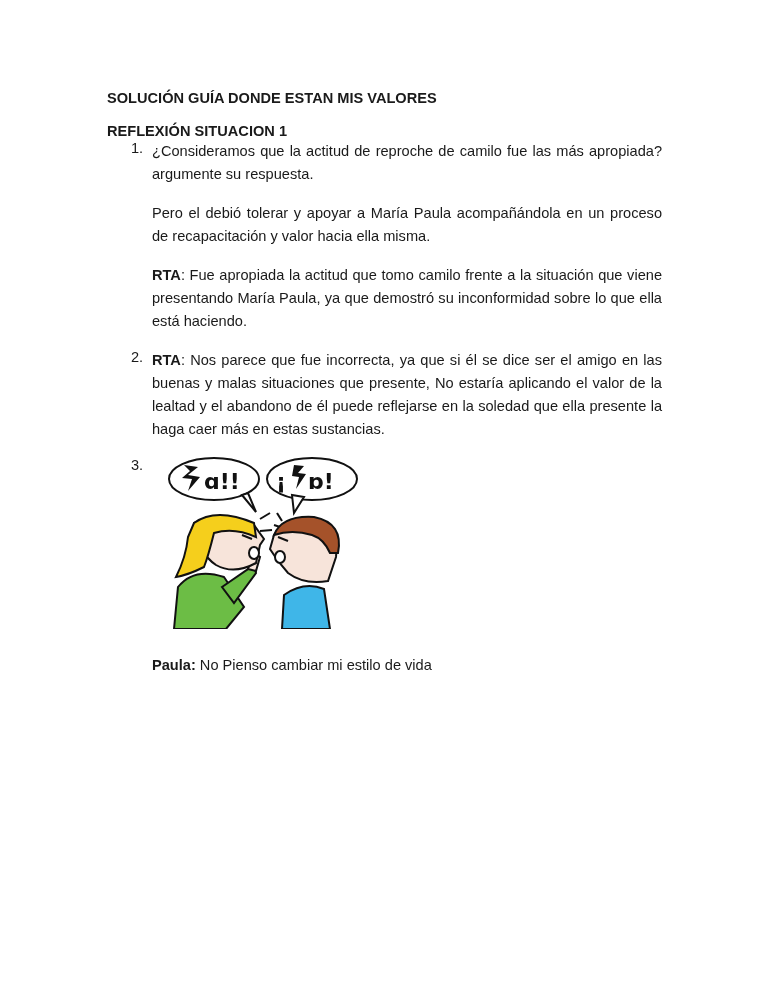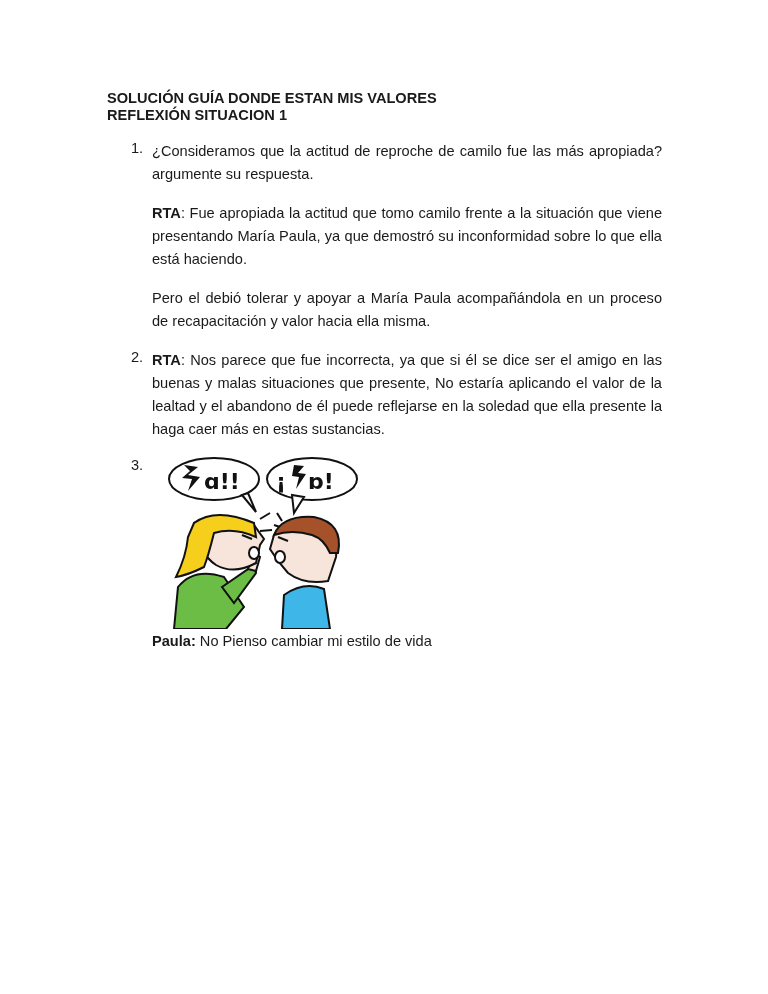--- a/index.html
+++ b/index.html
@@ -1,42 +1,42 @@
 <!DOCTYPE html>
 <html><head>
   <meta charset="utf-8">
   <style>
     html, body { margin: 0; padding: 0; background: #ffffff; }
     body { width: 768px; height: 994px; position: relative; overflow: hidden;
            font-family: "Liberation Sans", sans-serif; color: #1a1a1a; font-size: 14.6px; }
     .page { position: absolute; left: 107px; top: 90px; width: 555px; }
     .h { font-weight: bold; line-height: 17px; margin: 0; }
-    .h1 { margin-bottom: 0; }
-    .h2 { margin-bottom: 16px; }
+    .h1 { margin-bottom: 16px; }
+    .h2 { margin-bottom: 0; }
     .item { position: relative; padding-left: 45px; margin-bottom: 16px; }
     .num { position: absolute; left: 24px; top: 0; }
     p { margin: 0; line-height: 23px; text-align: justify; }
     .sub { margin-top: 16px; }
     b { font-weight: bold; }
     .figure { margin-top: 14px; width: 205px; height: 172px; margin-left: 12px; }
-    .dialog { margin-top: 1px; }
+    .dialog { margin-top: 25px; }
     .dialog p { margin-bottom: 16px; }
   </style>
 </head>
 <body>
 
 <div class="page">
   <p class="h h1">SOLUCIÓN GUÍA DONDE ESTAN MIS VALORES</p>
   <p class="h h2">REFLEXIÓN SITUACION 1</p>
 
   <div class="item">
     <span class="num">1.</span>
     <p>¿Consideramos  que la actitud de reproche de camilo fue las más apropiada? argumente su respuesta.</p>
+    <p class="sub">Pero el debió tolerar y apoyar a María Paula acompañándola en un proceso de recapacitación y valor hacia ella misma.</p>
     <p class="sub"><b>RTA</b><span>: Fue apropiada la actitud que tomo camilo frente a la situación que viene presentando  María Paula, ya que demostró su inconformidad sobre lo que ella está haciendo.</span></p>
-    <p class="sub">Pero el debió tolerar y apoyar a María Paula acompañándola en un proceso de recapacitación y valor hacia ella misma.</p>
   </div>
 
   <div class="item">
     <span class="num">2.</span>
     <p class="sub"><b>RTA</b><span>: Nos parece que fue incorrecta, ya que si él se  dice ser el amigo en las buenas y malas situaciones que presente, No estaría aplicando el valor de la lealtad y el abandono de él puede reflejarse en la soledad que ella presente la haga caer más en estas sustancias.</span></p>
   </div>
 
   <div class="item">
     <span class="num">3.</span>
 

